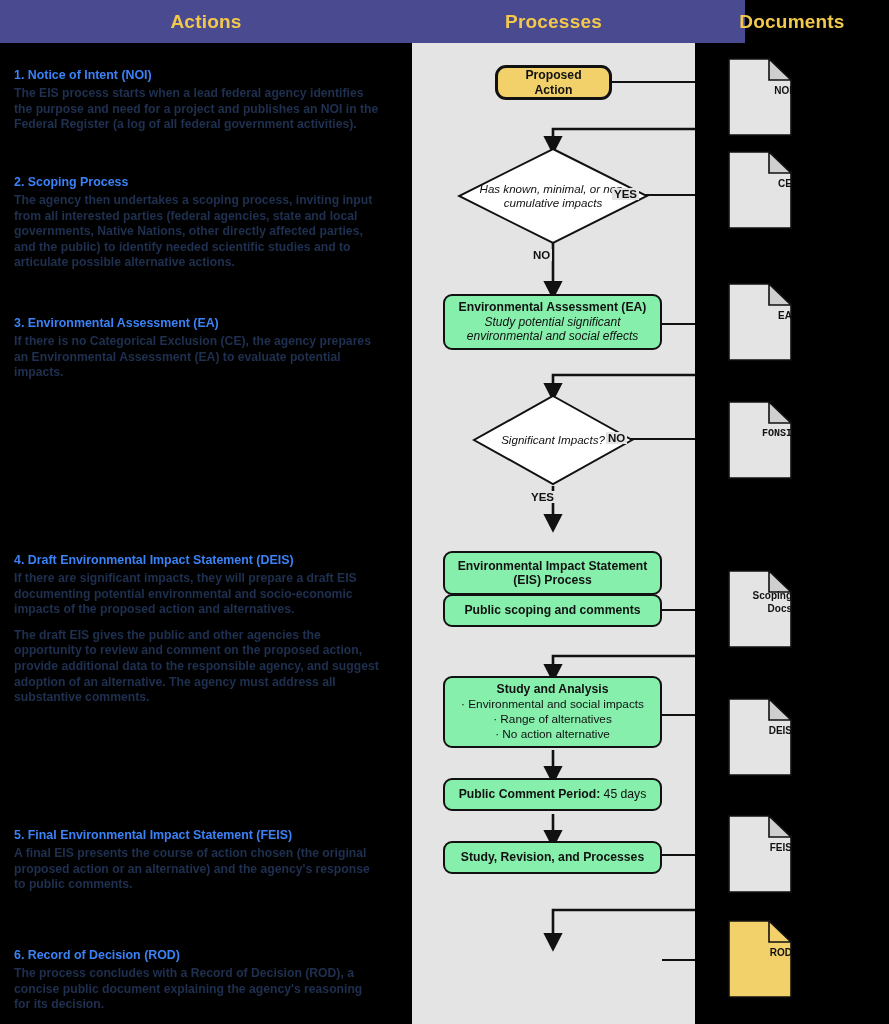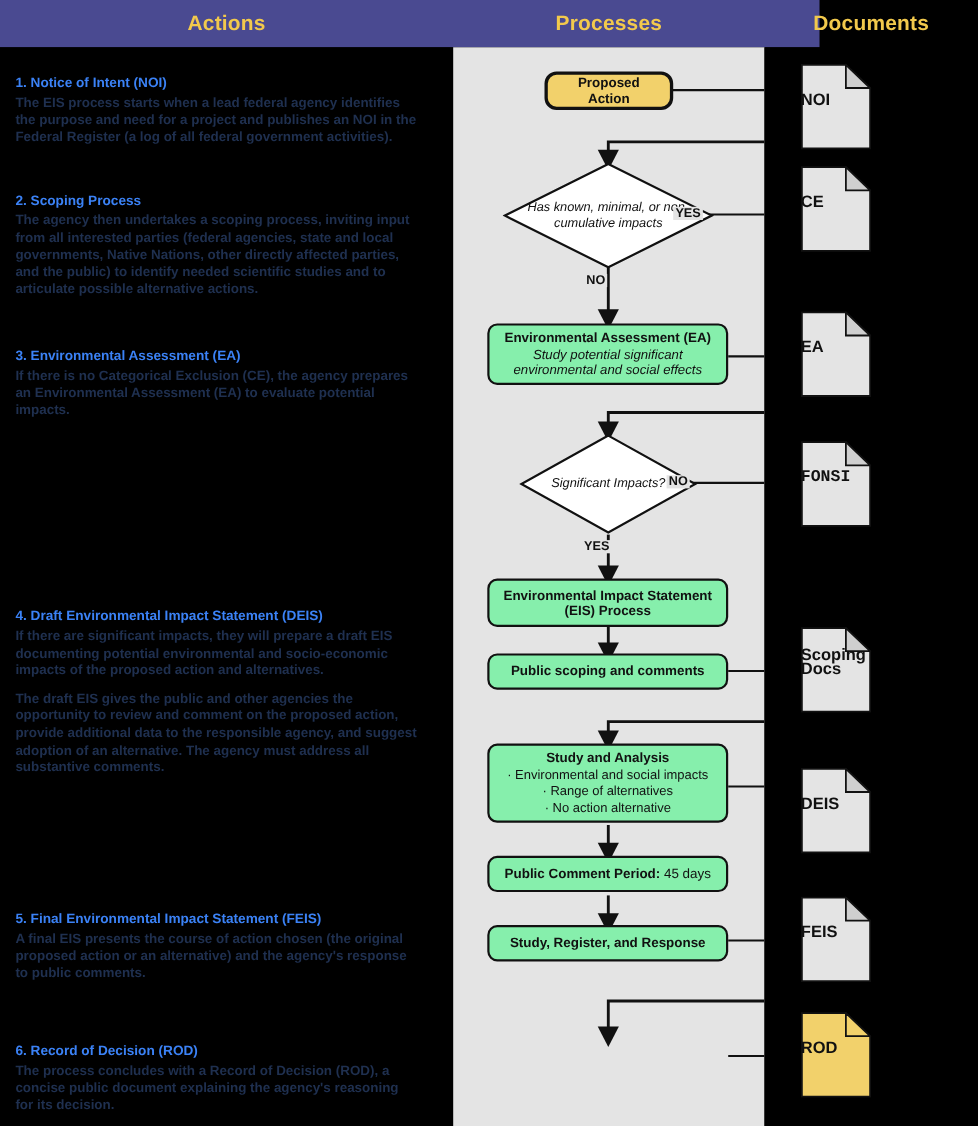--- a/index.html
+++ b/index.html
@@ -152,22 +152,22 @@
 
   
   .doc-icon {
     position: absolute;
     width: 64px; height: 78px;
   }
   .doc-label {
     position: absolute;
     left: 0; top: 26px;
     width: 64px;
-    text-align: left;
-    font-size: 15px;
+    text-align: right;
+    font-size: 10px;
     font-weight: bold;
     color: #111111;
     line-height: 13px;
   }
   .doc-label.two-line { top: 19px; }
 </style>
 </head>
 <body>
 
 <div id="header-bar">
@@ -279,21 +279,21 @@
 
   <div class="diamond-wrap" style="left:60px; top:351px; width:162px; height:92px;">
     <svg width="162" height="92" viewBox="0 0 162 92">
       <polygon points="81,2 160,46 81,90 2,46" fill="#ffffff" stroke="#111111" stroke-width="2"></polygon>
     </svg>
     <div class="diamond-label">Significant Impacts?</div>
   </div>
   <div class="branch-label" style="left:194px; top:389px;">NO</div>
   <div class="branch-label" style="left:117px; top:448px;">YES</div>
 
-  <div class="proc-box" style="left:31px; top:483px; width:219px; height:44px;">
+  <div class="proc-box" style="left:31px; top:508px; width:219px; height:44px;">
     <div class="proc-title">Environmental Impact Statement (EIS) Process</div>
   </div>
 
   <div class="proc-box" style="left:31px; top:551px; width:219px; height:33px;">
     <div class="proc-title">Public scoping and comments</div>
   </div>
 
   <div class="proc-box" style="left:31px; top:633px; width:219px; height:72px;">
     <div class="proc-title">Study and Analysis</div>
     <div class="proc-list">· Environmental and social impacts</div>
@@ -301,21 +301,21 @@
     <div class="proc-list">· No action alternative</div>
   </div>
 
   <div class="proc-box" style="left:31px; top:735px; width:219px; height:33px;">
     <div class="proc-title">
       <span>Public Comment Period:</span><span class="proc-inline-normal"> 45 days</span>
     </div>
   </div>
 
   <div class="proc-box" style="left:31px; top:798px; width:219px; height:33px;">
-    <div class="proc-title">Study, Register, and Response</div>
+    <div class="proc-title">Study, Revision, and Processes</div>
   </div>
 
 
 </div>
 
 <div id="documents-column">
 
   <div class="doc-icon" style="left:33px; top:15px;">
     <svg width="64" height="78" viewBox="0 0 64 78">
       <path d="M1,1 H41 L63,22 V77 H1 Z" fill="#e4e4e4" stroke="#111111" stroke-width="1.6"></path>

